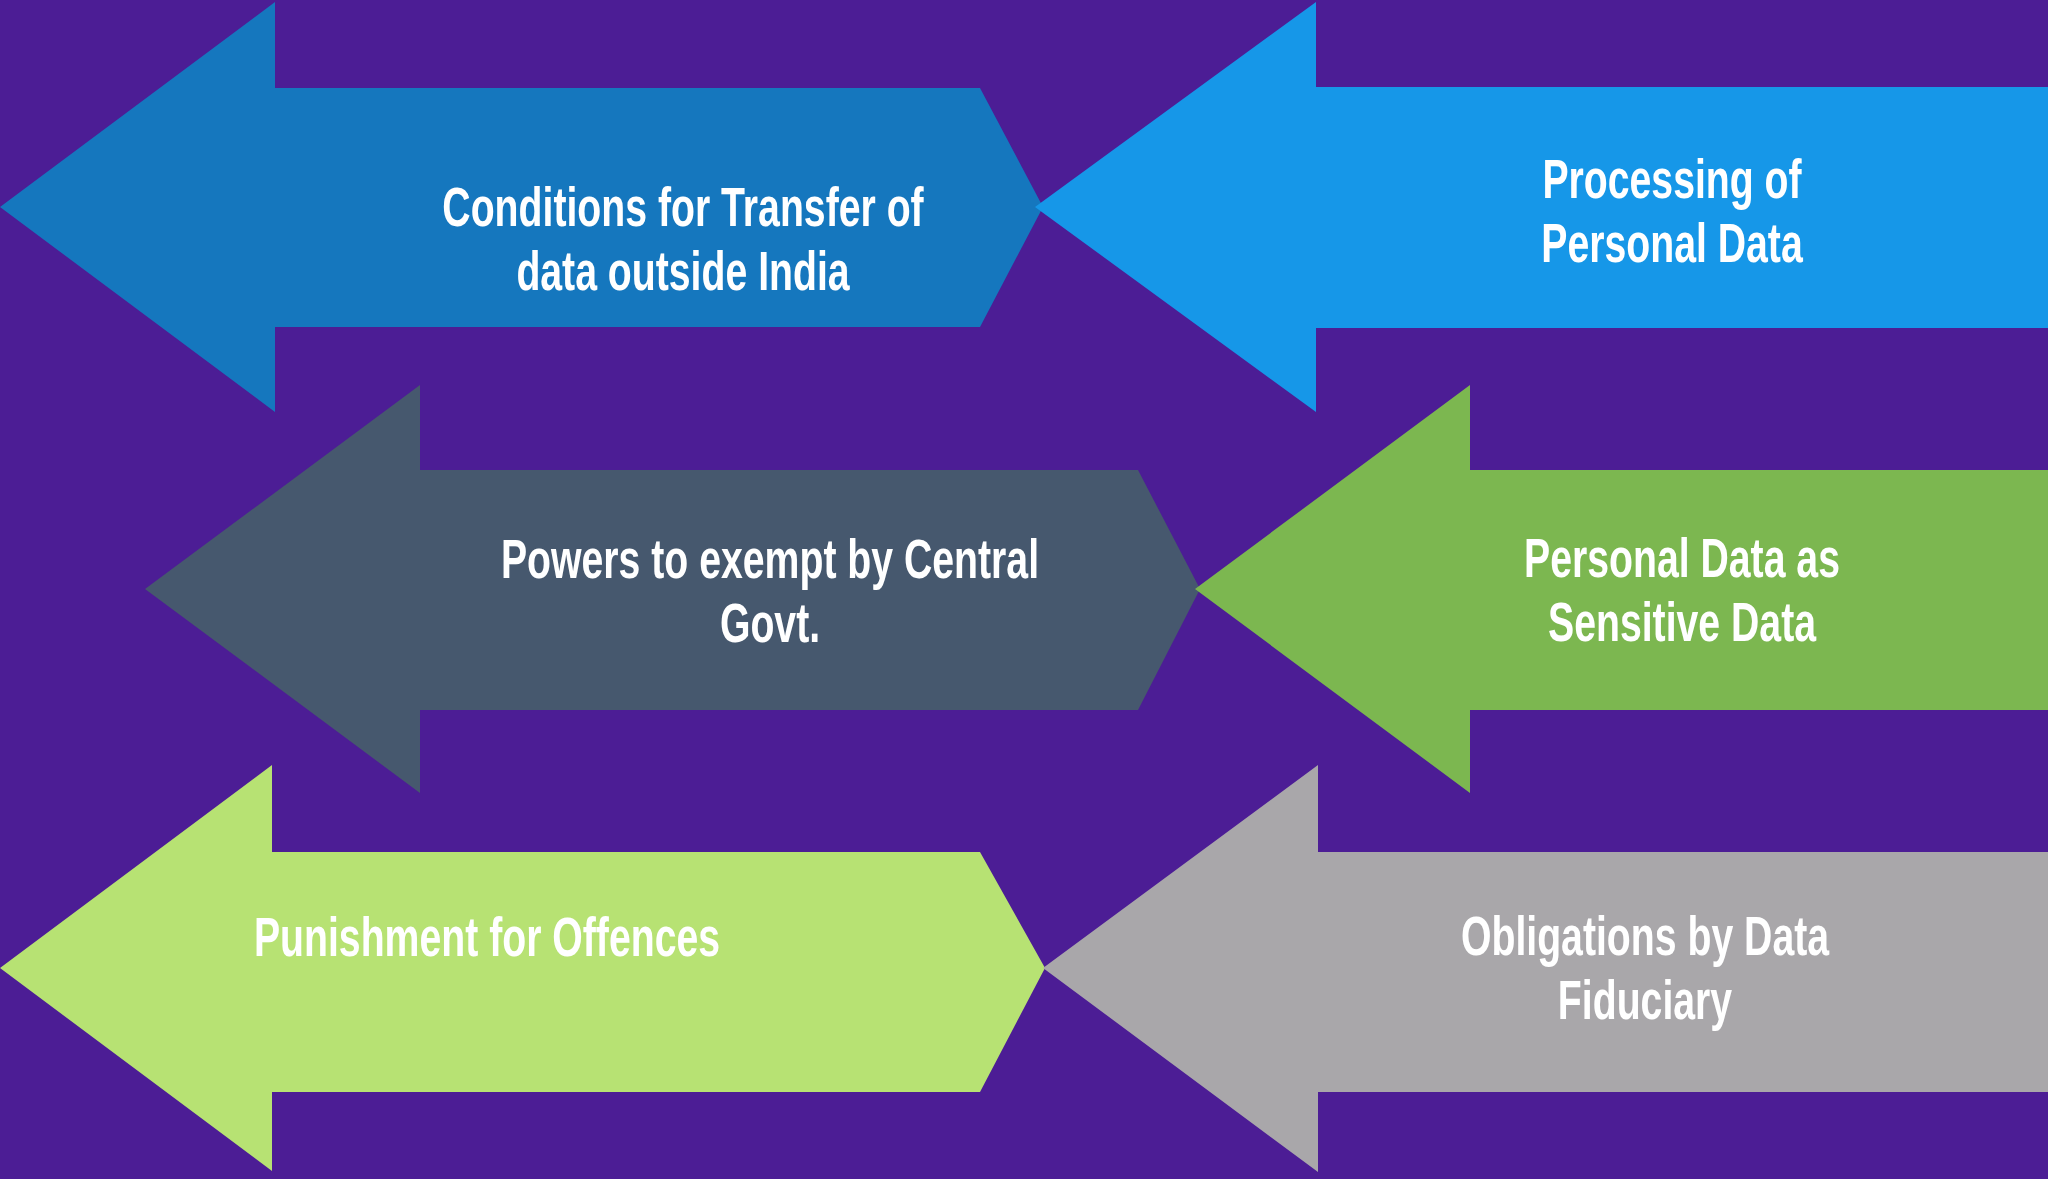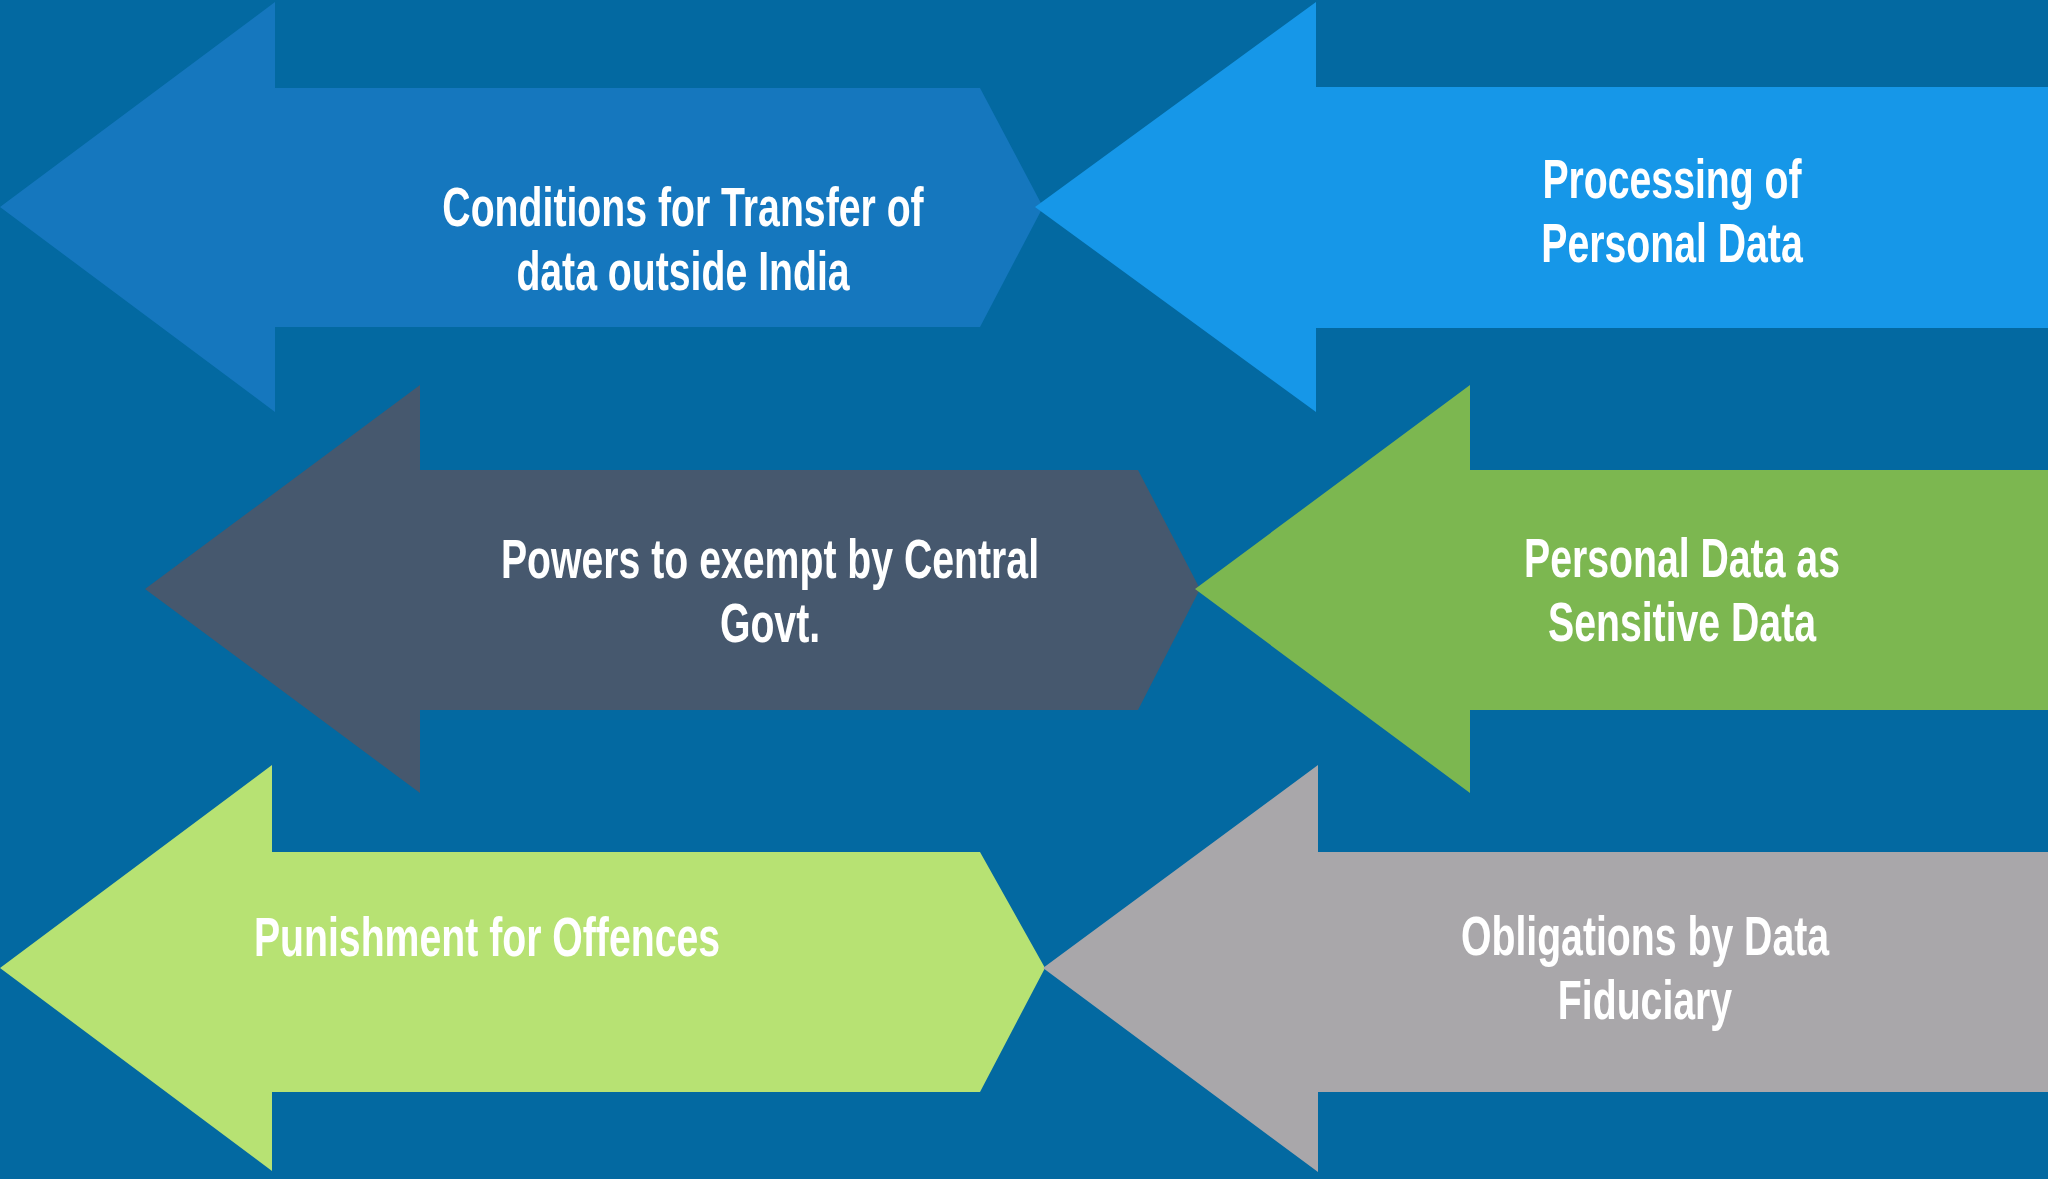--- a/index.html
+++ b/index.html
@@ -34,21 +34,21 @@
   .pos-r1-left  { left: 683px;  top: 239px; }
   .pos-r1-right { left: 1672px; top: 211px; }
   .pos-r2-left  { left: 770px;  top: 591px; }
   .pos-r2-right { left: 1682px; top: 590px; }
   .pos-r3-left  { left: 487px;  top: 937px; }
   .pos-r3-right { left: 1645px; top: 968px; }
 </style>
 </head>
 <body>
 
-<div id="canvas" style="background: #0369a1;">
+<div id="canvas" style="background: #4c1d95;">
 
   <svg id="arrow-svg" viewBox="0 0 2048 1179" xmlns="http://www.w3.org/2000/svg" aria-hidden="true">
 
     <polygon points="0,207 275,2 275,88 980,88 1043,207 980,327 275,327 275,412" fill="#1577BE"></polygon>
 
     <polygon points="1035,207 1316,2 1316,87 2048,87 2048,328 1316,328 1316,412" fill="#1697E8"></polygon>
 
     <polygon points="145,589 420,385 420,470 1138,470 1200,589 1138,710 420,710 420,793" fill="#46586E"></polygon>
 
     <polygon points="1195,589 1470,385 1470,470 2048,470 2048,710 1470,710 1470,793" fill="#7CB750"></polygon>

